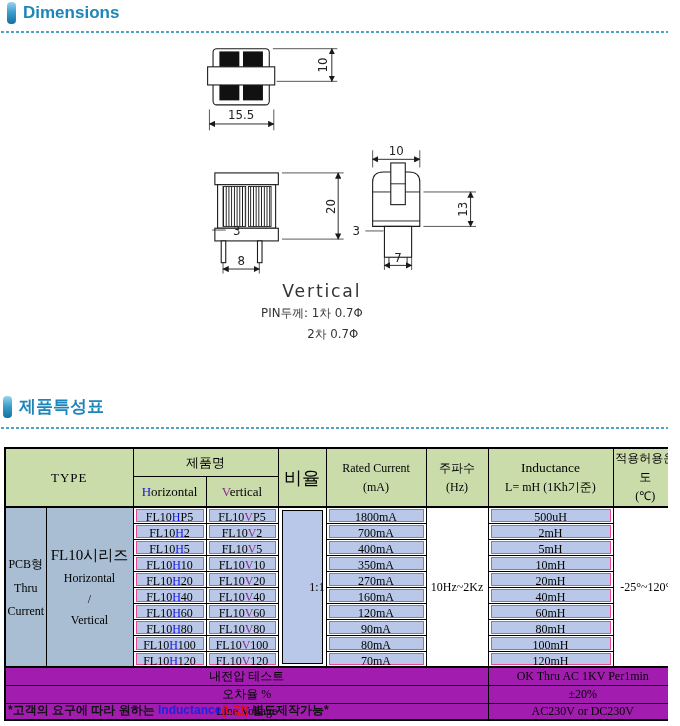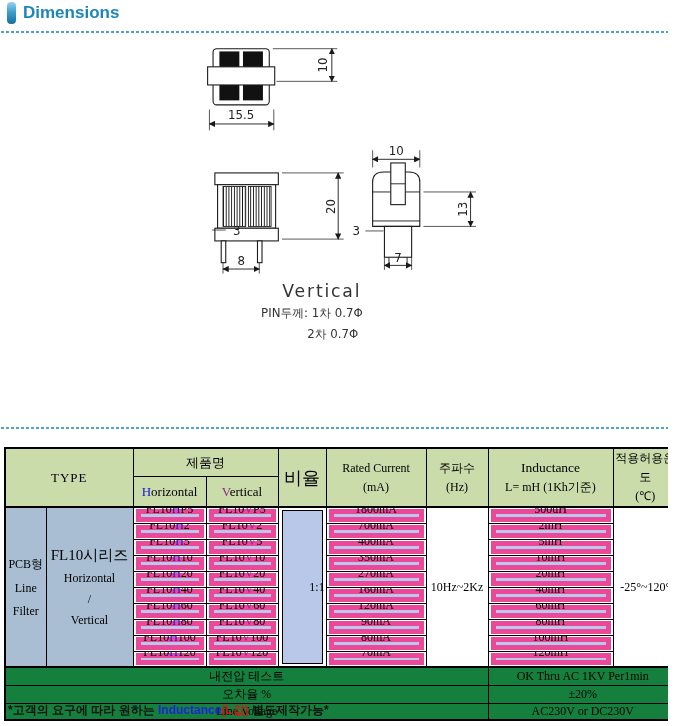--- a/index.html
+++ b/index.html
@@ -26,27 +26,27 @@
   #drawing text.note{font-size:13px;fill:#333;}
 
   
   #spec{position:absolute;left:4px;top:447px;}
   table{border-collapse:collapse;table-layout:fixed;width:673px;
         font-family:"Liberation Serif",serif;border:2px solid #000;}
   td{border:1px solid #000;padding:0;text-align:center;vertical-align:middle;
      font-size:12px;font-weight:normal;color:#000;position:relative;overflow:hidden;}
   tr.h1{height:22px;} tr.h2{height:23px;} tr.dr{height:16px;} tr.fr{height:15px;}
   .green{background:#cbdcab;}
-  .greenf{background:#15803d;margin-left:9px;}
+  .greenf{background:#a21caf;margin-left:9px;}
   .slate{background:#a9bed3;}
   .whitebg{background:#fff;}
   tr.dfirst td{border-top:2px solid #000;}
   tr.ffirst td{border-top:2px solid #000;}
   .fill{position:absolute;left:2px;right:2px;top:1px;bottom:1px;background:#b9c7e8;
-        border:5px solid #ec4899;display:flex;align-items:flex-end;justify-content:center;}
+        border:1px solid #ec4899;display:flex;align-items:flex-start;justify-content:center;}
   .fill-tall{position:absolute;left:3px;right:3px;top:2px;bottom:2px;background:#b9c7e8;
         border:1px solid #000;display:flex;align-items:center;justify-content:center;padding-left:30px;}
   .blu{color:#1313e0;} .pur{color:#8d2b8d;}
   .hdr2line{line-height:19px;}
   .type-cell{letter-spacing:1px;font-size:13px;}
   .stack{display:flex;flex-direction:column;justify-content:center;align-items:center;height:100%;}
   .stack .big{font-size:15px;}
   .stack.g8>*{margin:4px 0;} .stack.g5>*{margin:3px 0;}
 
   
@@ -144,20 +144,24 @@
       <line class="ext" x1="419" y1="280" x2="419" y2="294"></line>
       <line class="dim" x1="389" y1="289" x2="419" y2="289" marker-start="url(#arr)" marker-end="url(#arr)"></line>
       <text x="404" y="285" text-anchor="middle">7</text>
     </g>
 
     <text class="cap" x="320" y="324" text-anchor="middle">Vertical</text>
     <text class="note" x="253" y="346">PIN두께: 1차 0.7Φ</text>
     <text class="note" x="304" y="369">2차 0.7Φ</text>
   </svg>
 
+  <div class="sec-hdr" style="left:3px;top:395px;">
+    <span class="sec-bullet"></span>
+    <span class="sec-title">제품특성표</span>
+  </div>
   <div class="dots" style="top:426px;"></div>
 
   <div id="spec">
   <table>
     <colgroup>
       <col style="width:41px">
           <col style="width:87px">
           <col style="width:73px">
           <col style="width:72px">
       <col style="width:48px">
@@ -190,22 +194,22 @@
     </tr>
     <tr class="h2">
       <td class="green" style="font-size:13px"><span class="blu">H</span><span>orizontal</span></td>
       <td class="green" style="font-size:13px"><span class="pur">V</span><span>ertical</span></td>
     </tr>
 
     <tr class="dr dfirst">
       <td class="slate" rowspan="10">
         <div class="stack g8">
           <span>PCB형</span>
-          <span>Line</span>
-          <span>Filter</span>
+          <span>Thru</span>
+          <span>Current</span>
         </div>
       </td>
       <td class="slate" rowspan="10">
         <div class="stack g5">
           <span class="big">FL10시리즈</span>
           <span>Horizontal</span>
           <span>/</span>
           <span>Vertical</span>
         </div>
       </td>

